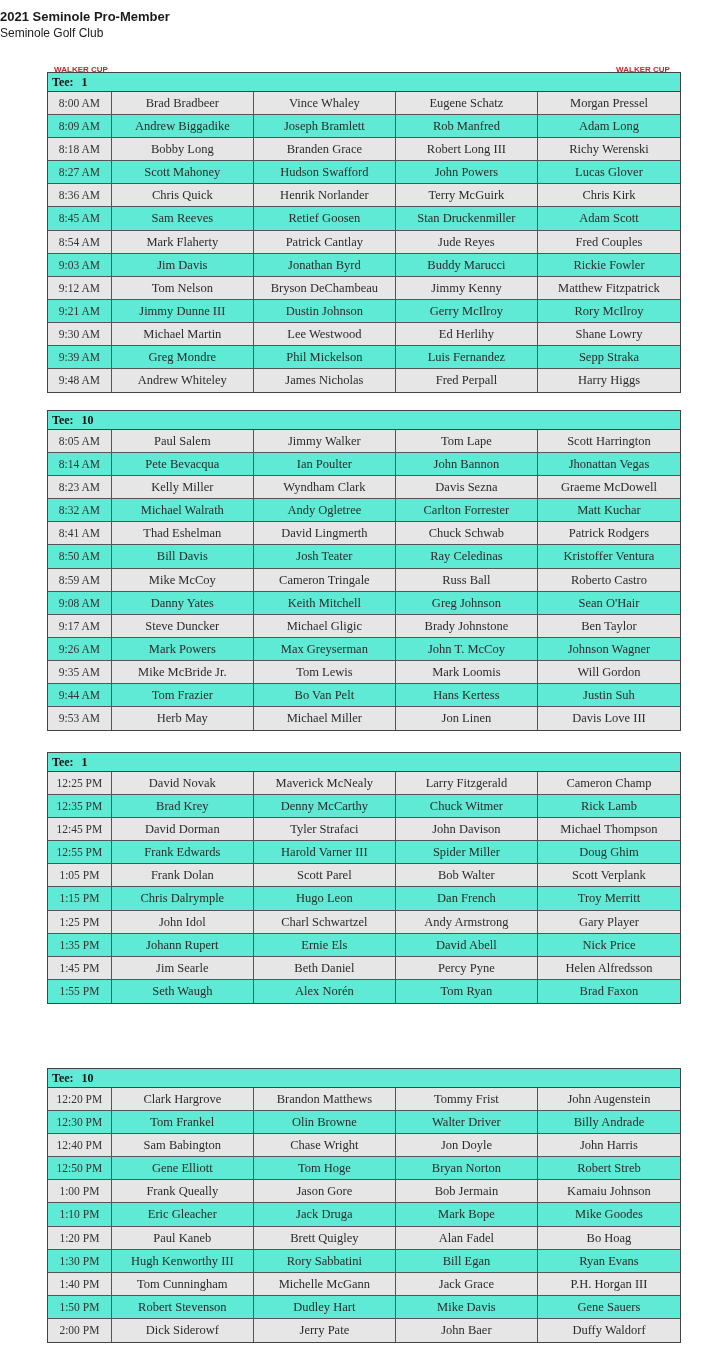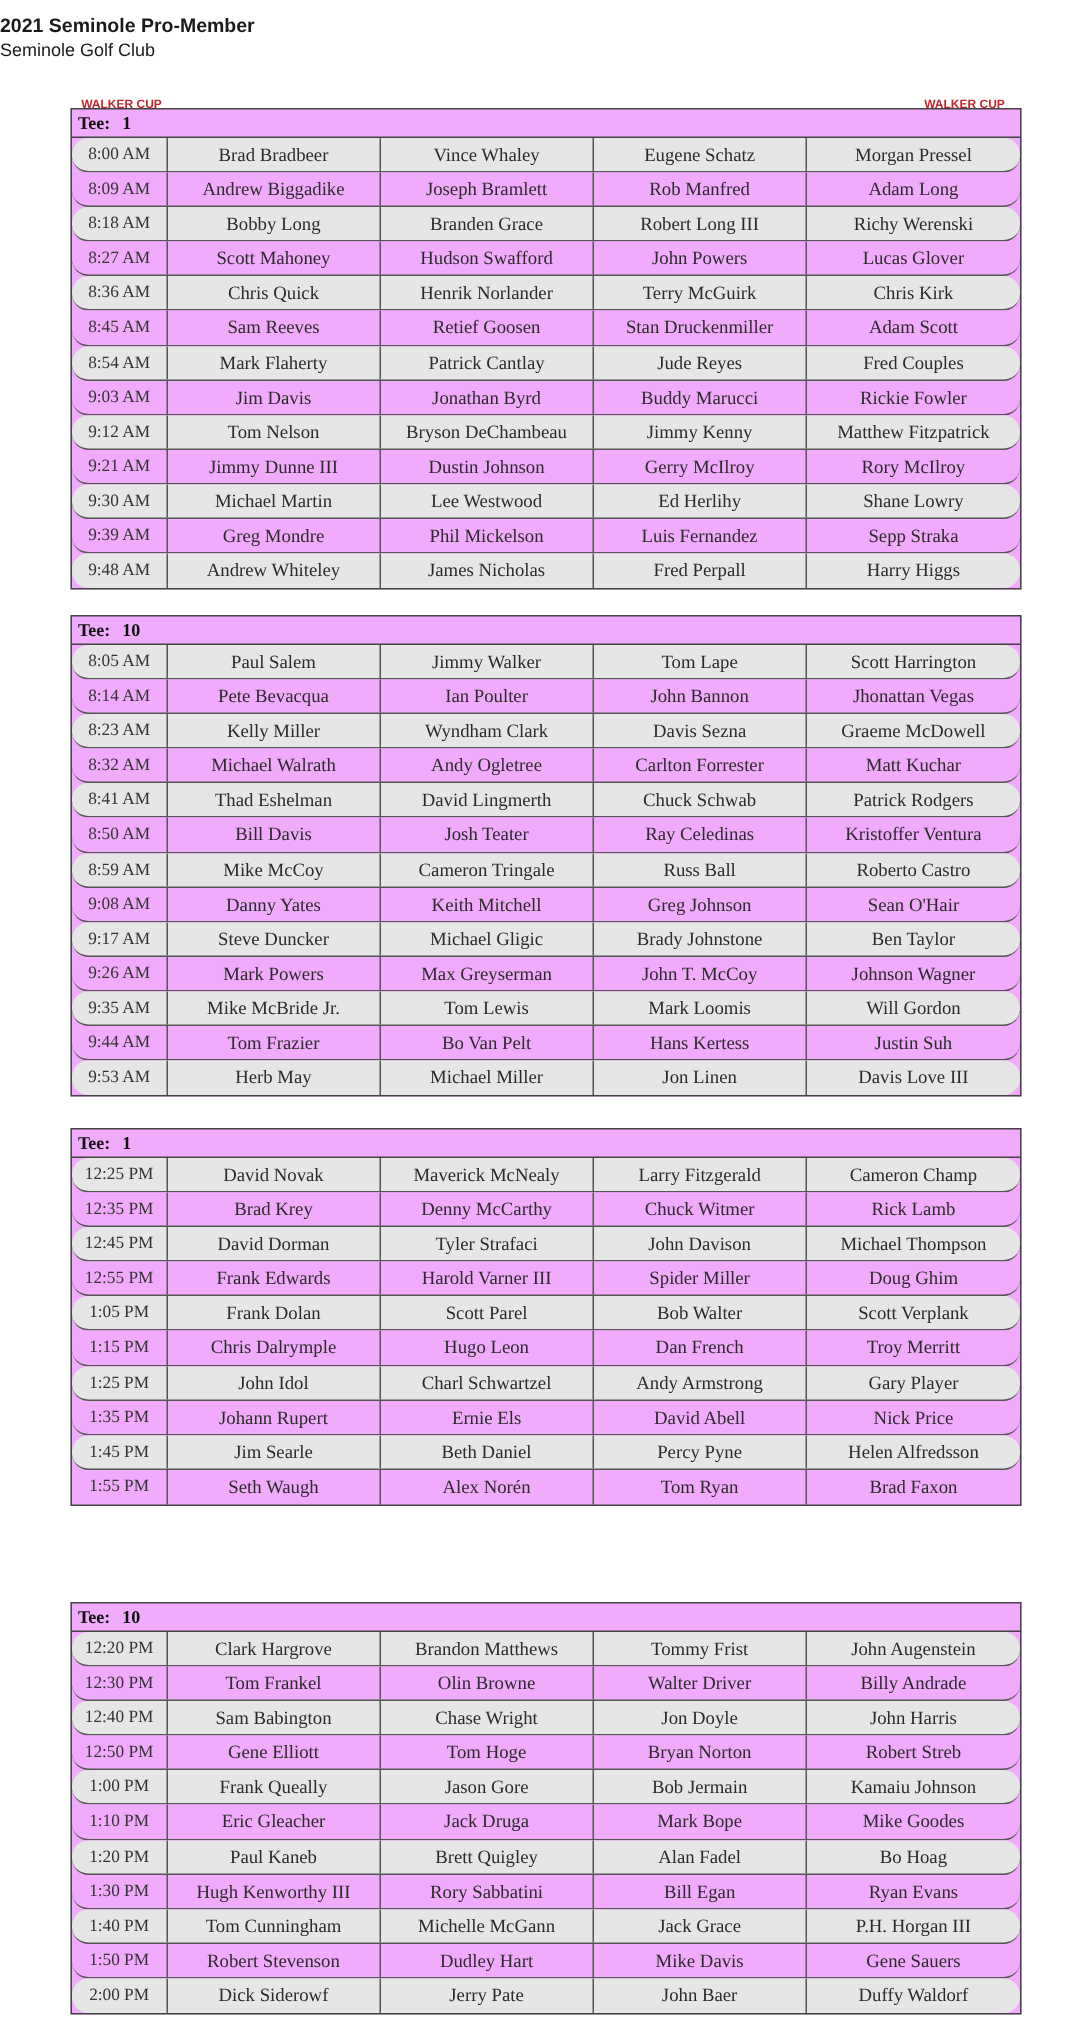--- a/index.html
+++ b/index.html
@@ -12,25 +12,25 @@
   .title-block .t1 { font-size: 13px; font-weight: bold; line-height: 17px; }
   .title-block .t2 { font-size: 12px; line-height: 16px; }
   .title-block .t3 { font-size: 12px; line-height: 16px; }
 
   .logo { position: absolute; top: 12px; width: 70px; height: 56px; margin-top: 48px; }
   .logo.left { left: 46px; }
   .logo.right { left: 608px; }
   .logo svg { width: 70px; height: 56px; display: block; }
 
   .tee-block { position: absolute; left: 47px; width: 634px;
-               border: 1.5px solid #444; box-sizing: border-box; background: #f0abfc; }
+               border: 1.5px solid #444; box-sizing: border-box; background: #5eead4; }
   .tee-header { height: 19px; line-height: 19px; font-size: 12px; font-weight: bold;
                 padding-left: 4px; border-bottom: 1.5px solid #444; color: #111; box-sizing: border-box; }
   .tee-header .num { margin-left: 8px; }
-  .row { display: flex; height: 23.1px; box-sizing: border-box; border-bottom: 1.5px solid #555; border-radius: 11px; }
+  .row { display: flex; height: 23.1px; box-sizing: border-box; border-bottom: 1.5px solid #555; }
   .row:last-child { border-bottom: none; }
   .row.shaded { background: #e6e6e6; }
   .cell { text-align: center; font-size: 12.5px; line-height: 22px; overflow: hidden;
           white-space: nowrap; border-right: 1.5px solid #555; box-sizing: border-box; }
   .cell:last-child { border-right: none; }
   .cell.time { width: 64px; font-size: 11.5px; color: #333; }
   .cell.name { width: 142.5px; color: #2b2b2b; }
 </style>
 </head>
 <body>

